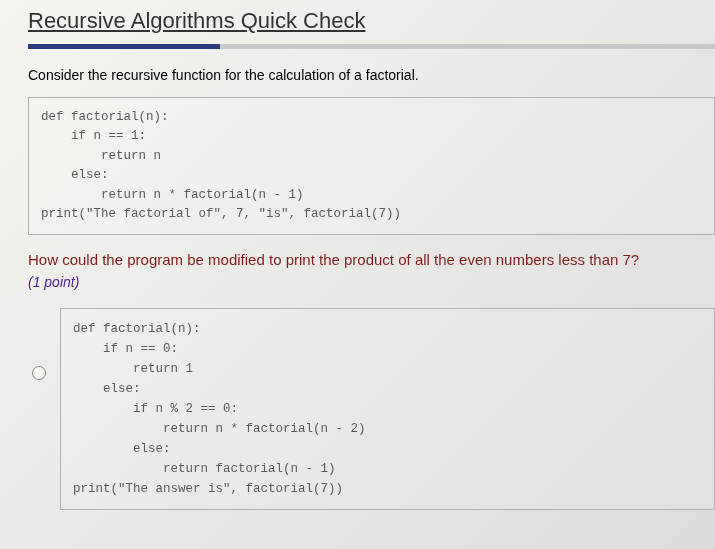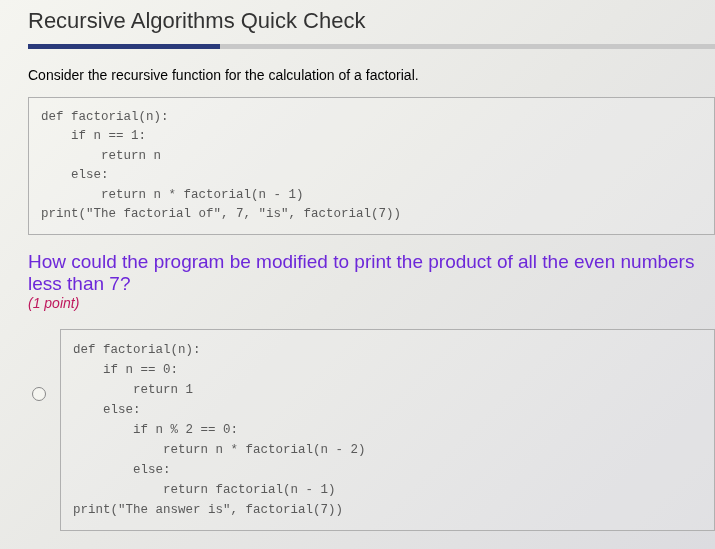--- a/index.html
+++ b/index.html
@@ -11,20 +11,21 @@
       color: #2a2a2a;
       overflow: hidden;
       padding-left: 28px;
       padding-top: 8px;
     }
     .title {
       font-size: 22px;
       font-weight: 400;
       color: #333;
       margin-bottom: 10px;
+      text-decoration: underline;
     }
     .progress-bar {
       width: 100%;
       height: 5px;
       background: #c8c8c8;
       margin-bottom: 18px;
       position: relative;
     }
     .progress-fill {
       position: absolute;
@@ -44,28 +45,28 @@
       padding: 10px 12px;
       font-family: 'Courier New', Courier, monospace;
       font-size: 12.5px;
       line-height: 1.55;
       color: #5a5a5a;
       white-space: pre;
       margin-bottom: 16px;
       margin-right: 0;
     }
     .question {
-      font-size: 19px;
-      color: #6d28d9;
-      margin-bottom: 0;
+      font-size: 15px;
+      color: #7f1d1d;
+      margin-bottom: 6px;
     }
     .points {
       font-size: 14px;
       font-style: italic;
-      color: #be185d;
+      color: #4c1d95;
       margin-bottom: 18px;
     }
     .answer-row {
       display: flex;
       align-items: flex-start;
       gap: 14px;
       padding-left: 4px;
     }
     .radio {
       width: 14px;

